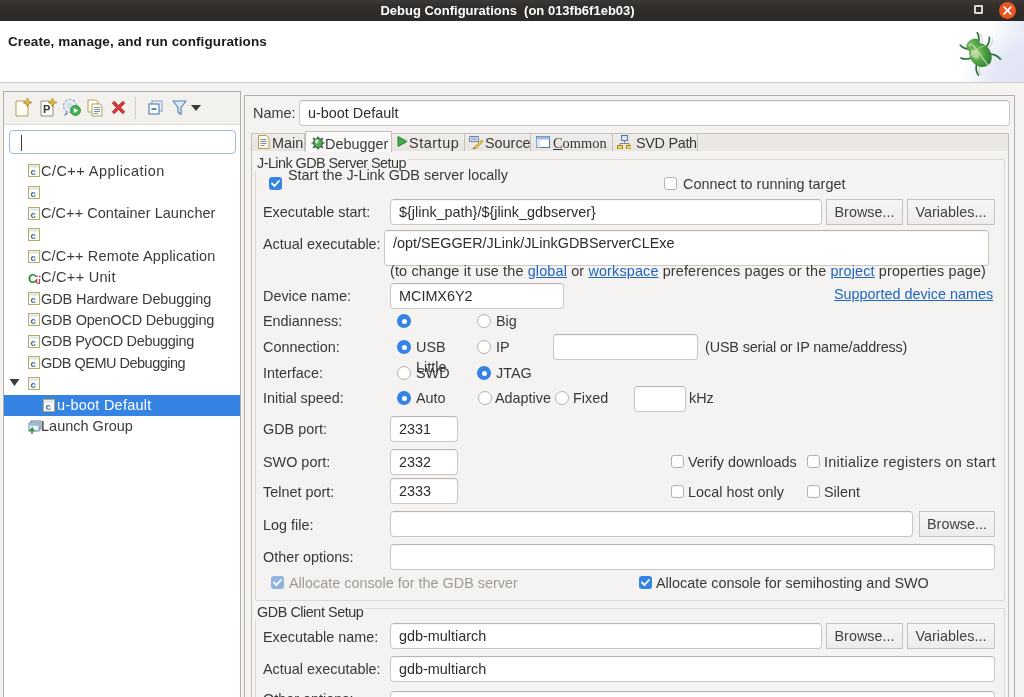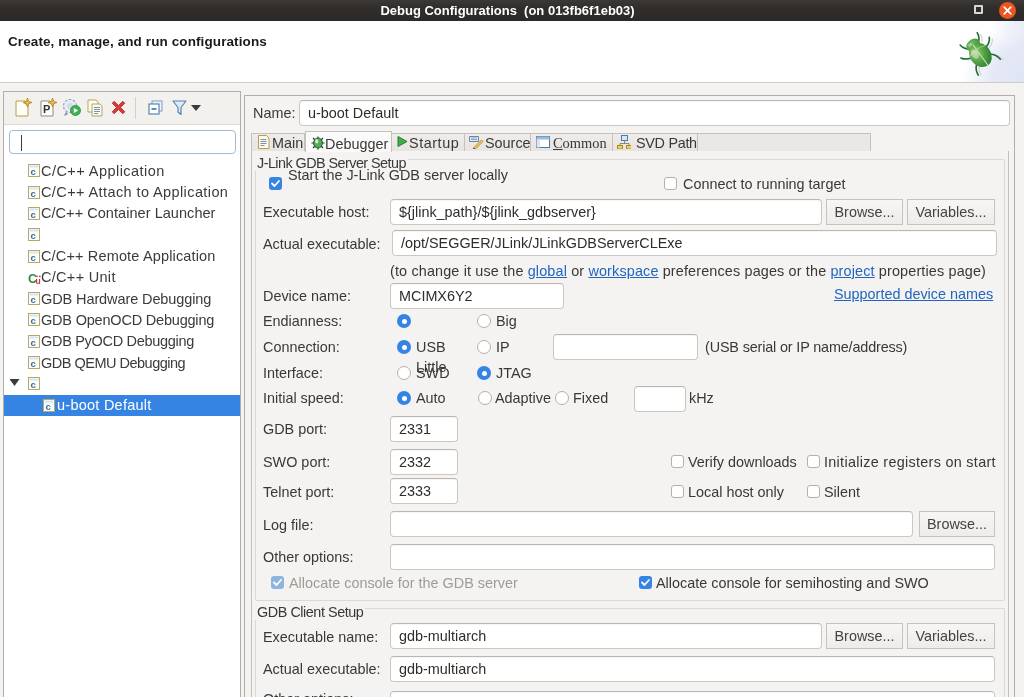--- a/index.html
+++ b/index.html
@@ -40,21 +40,21 @@
   .link{font-size:14.4px;line-height:15px;color:#1f65c0;text-decoration:underline;white-space:nowrap;}
   .cb{width:13px;height:13px;border-radius:3px;box-sizing:border-box;}
   .cb.off{background:#fefefe;border:1px solid #b7b0a9;}
   .radio{width:14px;height:14px;border-radius:50%;box-sizing:border-box;}
   .radio.on{background:#3584e4;}
   .radio.on::after{content:"";position:absolute;left:4.5px;top:4.5px;width:5px;height:5px;border-radius:50%;background:#fff;}
   .radio.off{background:#fefefe;border:1px solid #b7b0a9;}
   
   #rightpanel{left:244px;top:95px;width:771px;height:602px;background:#f4f3f1;
      border:1px solid #b3ada7;border-bottom:none;box-sizing:border-box;}
-  #tabbar{left:251px;top:133px;width:620px;height:19px;background:#eae7e4;
+  #tabbar{left:251px;top:133px;width:758px;height:19px;background:#eae7e4;
      border:1px solid #c6c0ba;box-sizing:border-box;}
   .tab{position:absolute;top:0;height:17px;border-right:1px solid #c6c0ba;
      background:linear-gradient(#efedeb,#e6e3e0);font-size:14.4px;color:#3a3835;
      white-space:nowrap;box-sizing:border-box;}
   .tab .ti{position:absolute;top:0.5px;}
   .tab .tt{position:absolute;top:1px;line-height:16px;}
   #tabactive{background:#fafafa;border:1px solid #c6c0ba;border-bottom:none;height:21px;top:-3px;z-index:3;}
   #tabactive .ti{top:3.5px;}
   #tabactive .tt{top:4px;}
   #notebookbody{left:251px;top:151px;width:758px;height:546px;background:#f4f3f1;
@@ -177,21 +177,20 @@
             <text x="2.6" y="10.8" font-family="Liberation Sans" font-size="9.5" font-weight="bold" fill="#2f6eb4">c</text>
           </svg></span>
         <span class="abs" style="left:36px;top:2px;line-height:16px;letter-spacing:0.45px;">C/C++ Application</span>
       </div>
       <div class="trow abs" style="top:23.1px;">
         <span class="abs" style="left:23px;top:3.5px;"><svg width="12" height="13" viewBox="0 0 12 13">
             <rect x="0.5" y="0.5" width="11" height="12" fill="#fdfdf4" stroke="#b9a967"></rect>
             <rect x="1.5" y="1.5" width="9" height="2" fill="#d7e4f2"></rect>
             <text x="2.6" y="10.8" font-family="Liberation Sans" font-size="9.5" font-weight="bold" fill="#2f6eb4">c</text>
           </svg></span>
-        <span class="abs" style="left:36px;top:2px;line-height:16px;letter-spacing:0.4px;">C/C++ Attach to Application</span>
       </div>
       <div class="trow abs" style="top:44.4px;">
         <span class="abs" style="left:23px;top:3.5px;"><svg width="12" height="13" viewBox="0 0 12 13">
             <rect x="0.5" y="0.5" width="11" height="12" fill="#fdfdf4" stroke="#b9a967"></rect>
             <rect x="1.5" y="1.5" width="9" height="2" fill="#d7e4f2"></rect>
             <text x="2.6" y="10.8" font-family="Liberation Sans" font-size="9.5" font-weight="bold" fill="#2f6eb4">c</text>
           </svg></span>
         <span class="abs" style="left:36px;top:2px;line-height:16px;letter-spacing:0.05px;">C/C++ Container Launcher</span>
       </div>
       <div class="trow abs" style="top:65.7px;">
@@ -260,20 +259,29 @@
             <text x="2.6" y="10.8" font-family="Liberation Sans" font-size="9.5" font-weight="bold" fill="#2f6eb4">c</text>
           </svg></span>
       </div>
       <div class="trow abs" style="top:236.1px;background:#3584e4;color:#fff;left:0;width:236px;">
         <span class="abs" style="left:39px;top:3.5px;"><svg width="12" height="13" viewBox="0 0 12 13">
             <rect x="0.5" y="0.5" width="11" height="12" fill="#fdfdf4" stroke="#b9a967"></rect>
             <rect x="1.5" y="1.5" width="9" height="2" fill="#d7e4f2"></rect>
             <text x="2.6" y="10.8" font-family="Liberation Sans" font-size="9.5" font-weight="bold" fill="#2f6eb4">c</text>
           </svg></span>
         <span class="abs" style="left:53px;top:2px;line-height:16px;letter-spacing:0.25px;">u-boot Default</span>
+      </div>
+      <div class="trow abs" style="top:257.4px;">
+        <span class="abs" style="left:23px;top:3.5px;"><svg width="14" height="14" viewBox="0 0 14 14">
+            <rect x="3" y="1" width="10" height="8" fill="#cfdded" stroke="#6b86a8"></rect>
+            <rect x="1" y="3" width="10" height="8" fill="#eef3f9" stroke="#6b86a8"></rect>
+            <rect x="1.8" y="3.8" width="8.4" height="2" fill="#9db8d6"></rect>
+            <path d="M4 14 L4 8.5 L1.6 11 M4 8.5 L6.4 11" stroke="#2f9a43" stroke-width="1.6" fill="none"></path>
+          </svg></span>
+        <span class="abs" style="left:36px;top:2px;line-height:16px;letter-spacing:0px;">Launch Group</span>
       </div>
     </div>
 
 </div>
 
 <div class="abs" id="rightpanel"></div>
 <div class="abs lab" style="left:253px;top:106px;">Name:</div>
 <div class="abs entry" style="left:299px;top:100px;width:711px;height:26px;">u-boot Default</div>
 <div class="abs" id="tabbar">
   <div class="tab" style="left:0px;width:53px;">
@@ -337,27 +345,27 @@
   <div class="glabel" style="letter-spacing:-0.55px;">J-Link GDB Server Setup</div>
 </div>
 <svg class="abs" style="left:269px;top:177px;" width="13" height="13" viewBox="0 0 13 13">
     <rect width="13" height="13" rx="3" fill="#3584e4"></rect>
     <path d="M3 6.5 L5.5 9 L10 4" stroke="#fff" stroke-width="1.8" fill="none" stroke-linecap="round" stroke-linejoin="round"></path>
   </svg>
 <div class="abs lab" style="left:288px;top:168px;">Start the J-Link GDB server locally</div>
 <div class="abs cb off" style="left:664px;top:177px;"></div>
 <div class="abs lab" style="left:683px;top:177px;">Connect to running target</div>
 
-<div class="abs lab" style="left:263px;top:205px;">Executable host:</div>
+<div class="abs lab" style="left:263px;top:205px;">Executable start:</div>
 <div class="abs entry" style="left:390px;top:199px;width:432px;height:26px;">${jlink_path}/${jlink_gdbserver}</div>
 <div class="abs btn" style="left:826px;top:199px;width:77px;height:26px;">Browse...</div>
 <div class="abs btn" style="left:907px;top:199px;width:88px;height:26px;">Variables...</div>
 
 <div class="abs lab" style="left:263px;top:237px;">Actual executable:</div>
-<div class="abs entry" style="left:392px;top:230px;width:605px;height:26px;">/opt/SEGGER/JLink/JLinkGDBServerCLExe</div>
+<div class="abs entry" style="left:384px;top:230px;width:605px;height:36px;">/opt/SEGGER/JLink/JLinkGDBServerCLExe</div>
 
 <div class="abs lab" style="left:390px;top:264px;letter-spacing:0.15px;">(to change it use the <span class="link">global</span> or <span class="link">workspace</span> preferences pages or the <span class="link">project</span> properties page)</div>
 
 <div class="abs lab" style="left:263px;top:289px;">Device name:</div>
 <div class="abs entry" style="left:390px;top:283px;width:174px;height:26px;">MCIMX6Y2</div>
 <div class="abs link" style="left:834px;top:287px;">Supported device names</div>
 
 <div class="abs lab" style="left:263px;top:314px;">Endianness:</div>
 <div class="abs radio on" style="left:397px;top:314px;"></div>
 <div class="abs lab" style="left:416px;top:314px;margin-top:46px;">Little</div>

